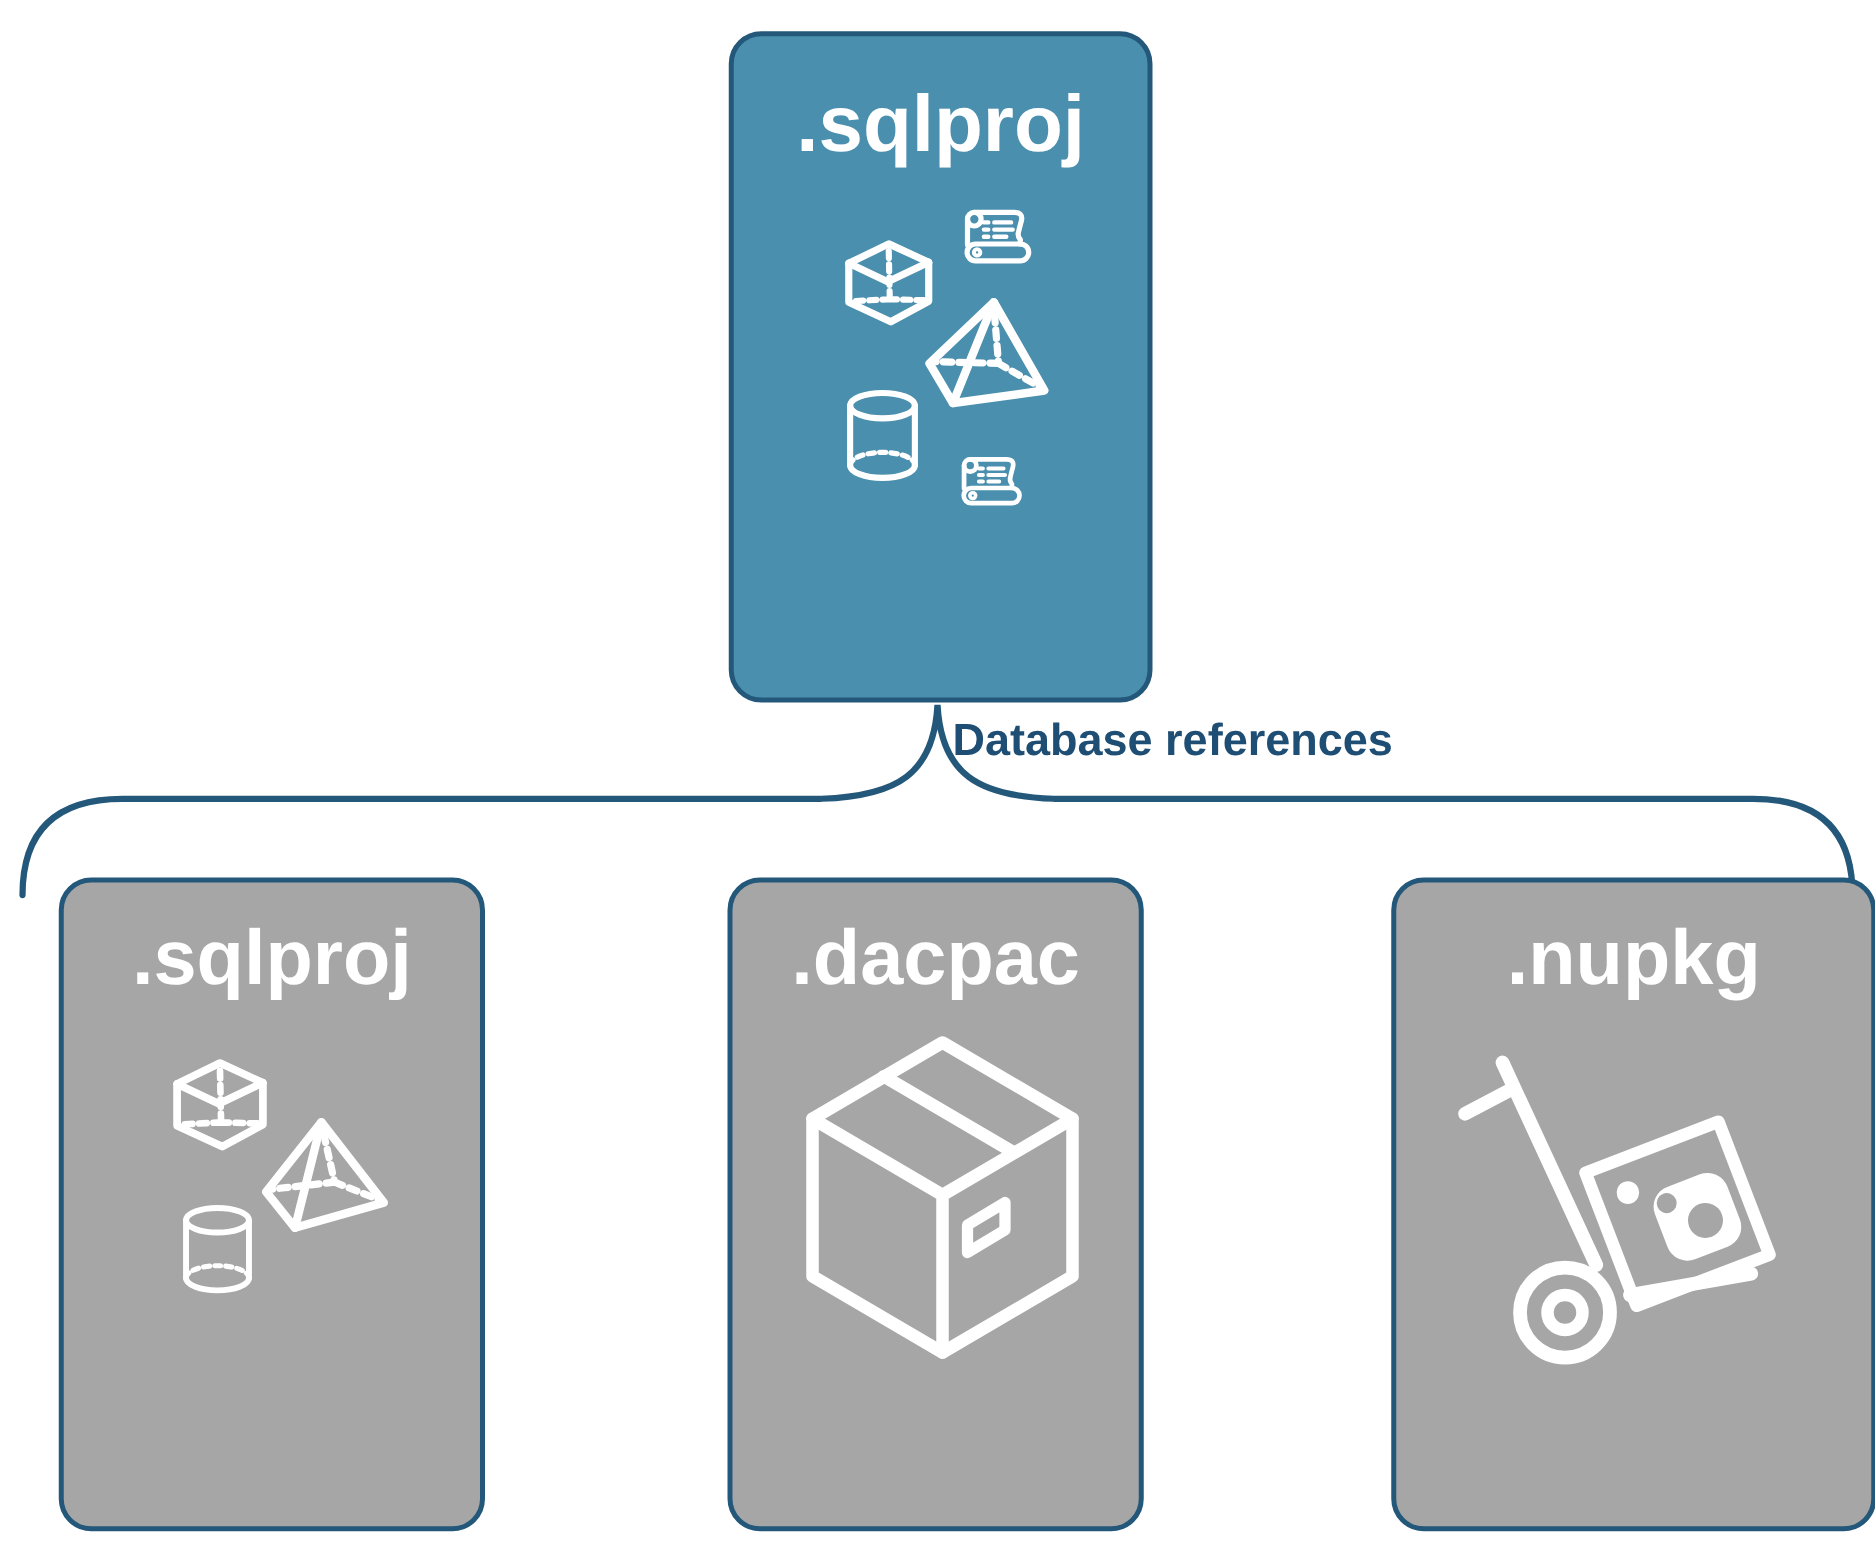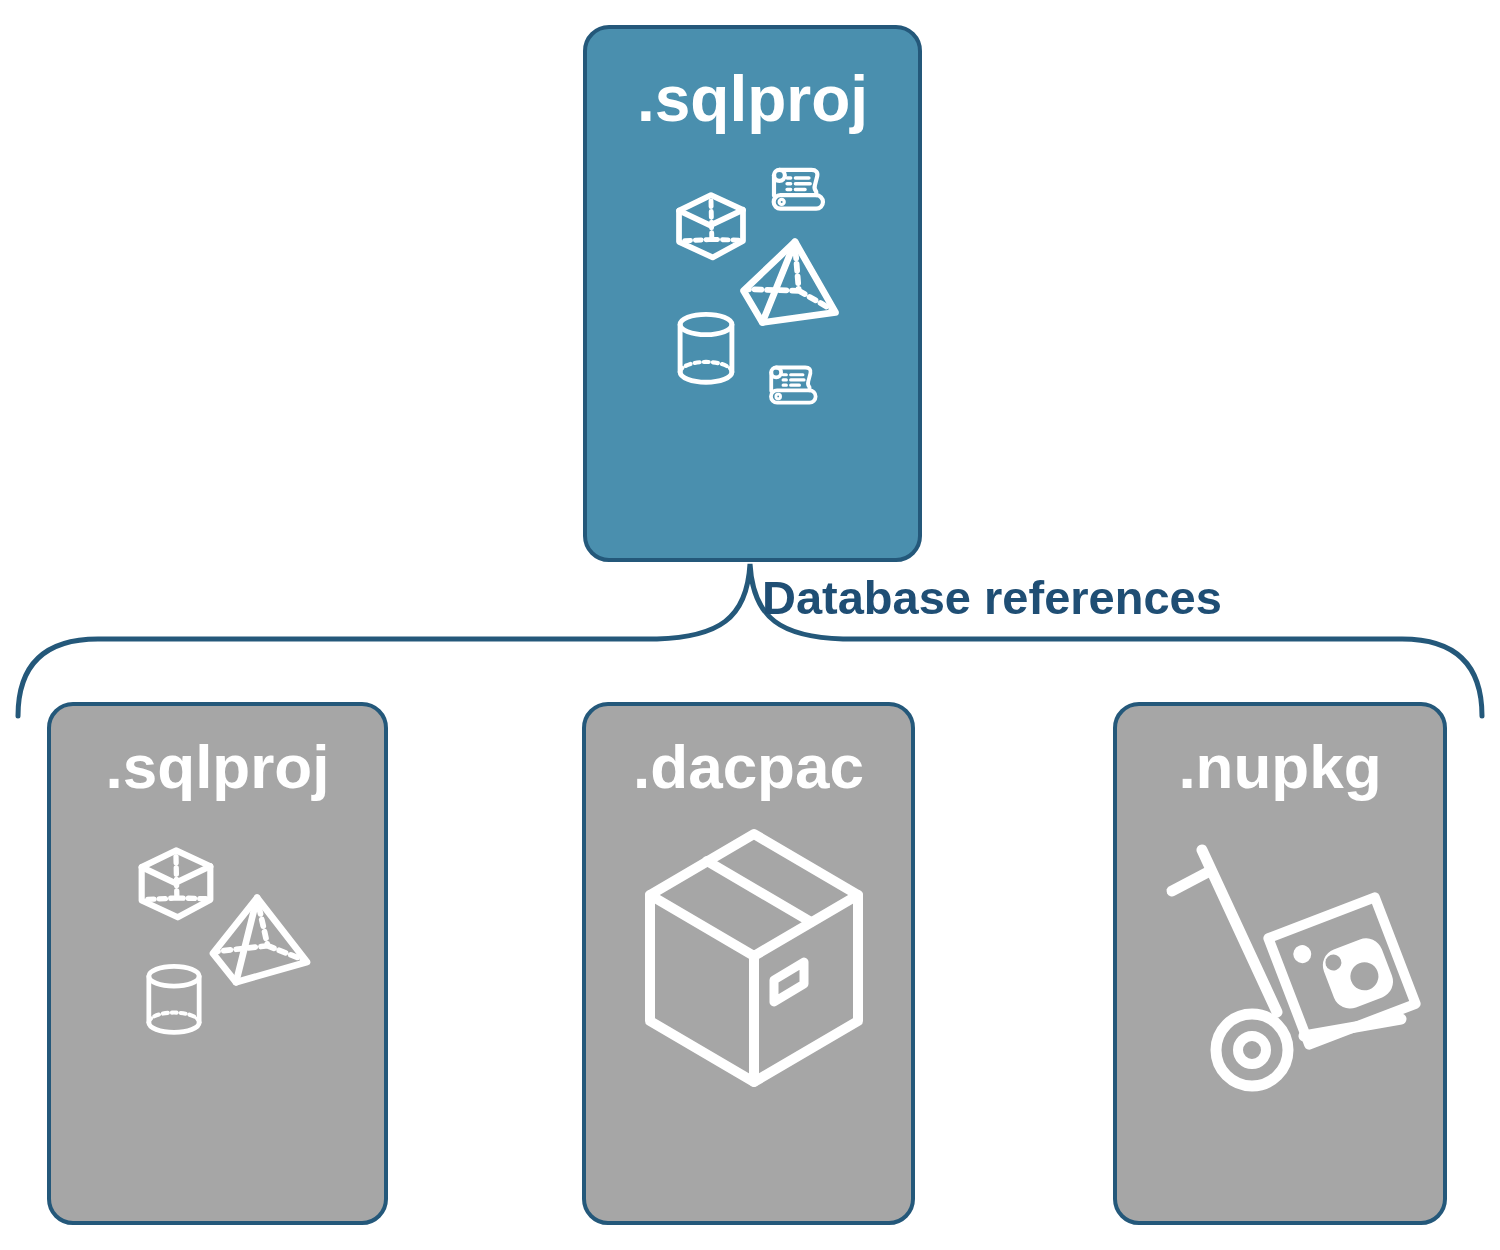--- a/index.html
+++ b/index.html
@@ -9,38 +9,38 @@
     font-family:"Liberation Sans", sans-serif;
   }
   .card {
     position:absolute; box-sizing:border-box;
     border:4px solid var(--outline,#24587a);
     border-radius:26px;
   }
   .root-card { left:583px; top:25px;  width:339px; height:537px; background:var(--root-fill,#4a8fae); }
   .child-1   { left:47px;  top:702px; width:341px; height:523px; background:var(--child-fill,#a6a6a6); }
   .child-2   { left:582px; top:702px; width:333px; height:523px; background:var(--child-fill,#a6a6a6); }
-  .child-3   { left:1113px;top:702px; width:334px; height:523px; background:var(--child-fill,#a6a6a6); }
+  .child-3   { left:1113px;top:702px; width:388px; height:523px; background:var(--child-fill,#a6a6a6); }
   .card-label {
     text-align:center; font-weight:bold; color:var(--label-text,#ffffff);
     line-height:1; letter-spacing:0px;
   }
   .root-card .card-label { margin-top:38px; font-size:64px; }
   .child-card .card-label { margin-top:30px; font-size:62px; }
   .icon { position:absolute; display:block; }
   .tilt { transform:rotate(8deg); }
   .stroke { fill:none; stroke:var(--icon-stroke,#ffffff); stroke-linecap:round; stroke-linejoin:round; }
   .dash { stroke-dasharray:7 6; }
   .fillw { fill:var(--icon-stroke,#ffffff); stroke:none; }
   .fillg { fill:var(--child-fill,#a6a6a6); stroke:none; }
   .brace { position:absolute; left:0; top:0; pointer-events:none; }
   .brace-path { fill:none; stroke:var(--outline,#24587a); stroke-width:5; stroke-linecap:round; }
   .connector-label {
     position:absolute; left:762px; top:574px;
-    font-size:47px; font-weight:bold; white-space:nowrap;
+    font-size:36px; font-weight:bold; white-space:nowrap;
     color:var(--connector-text,#1f4e74); line-height:1;
   }
   .defs-holder { position:absolute; width:0; height:0; overflow:hidden; }
 </style>
 </head>
 <body>
 
 <svg class="defs-holder" aria-hidden="true">
   <defs>
     <symbol id="sym-cube" viewBox="0 0 100 100">

